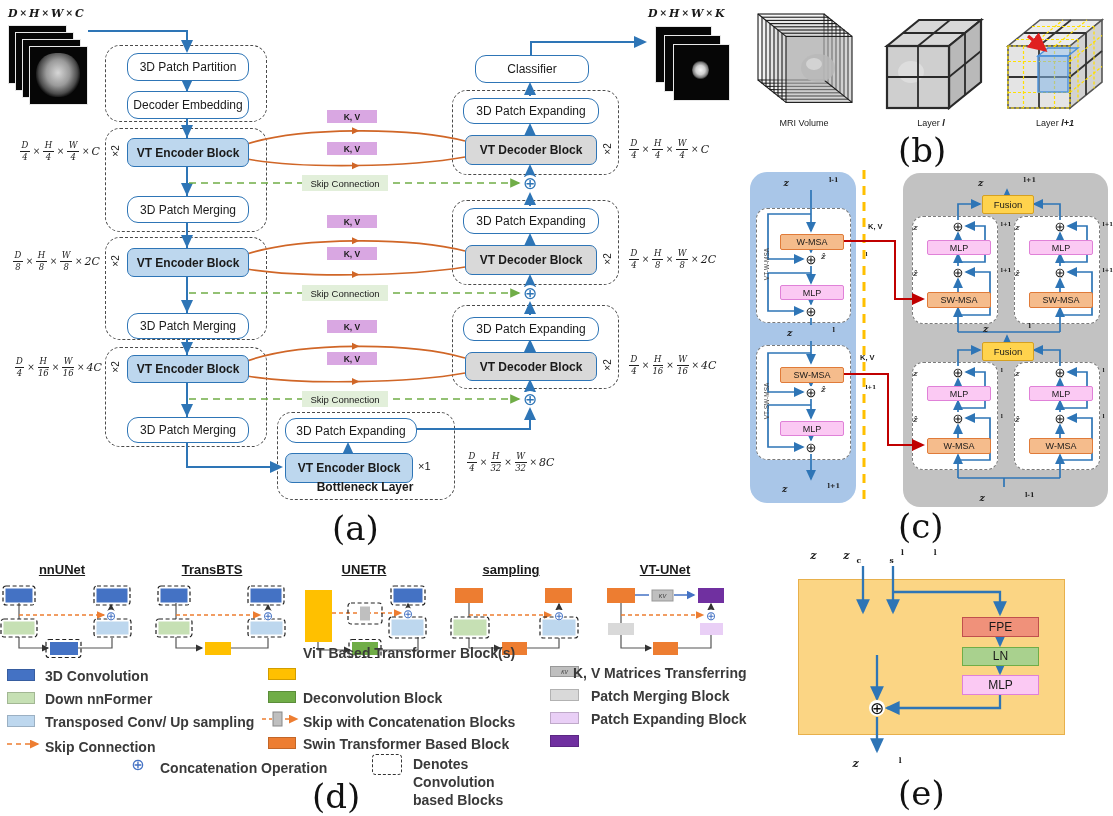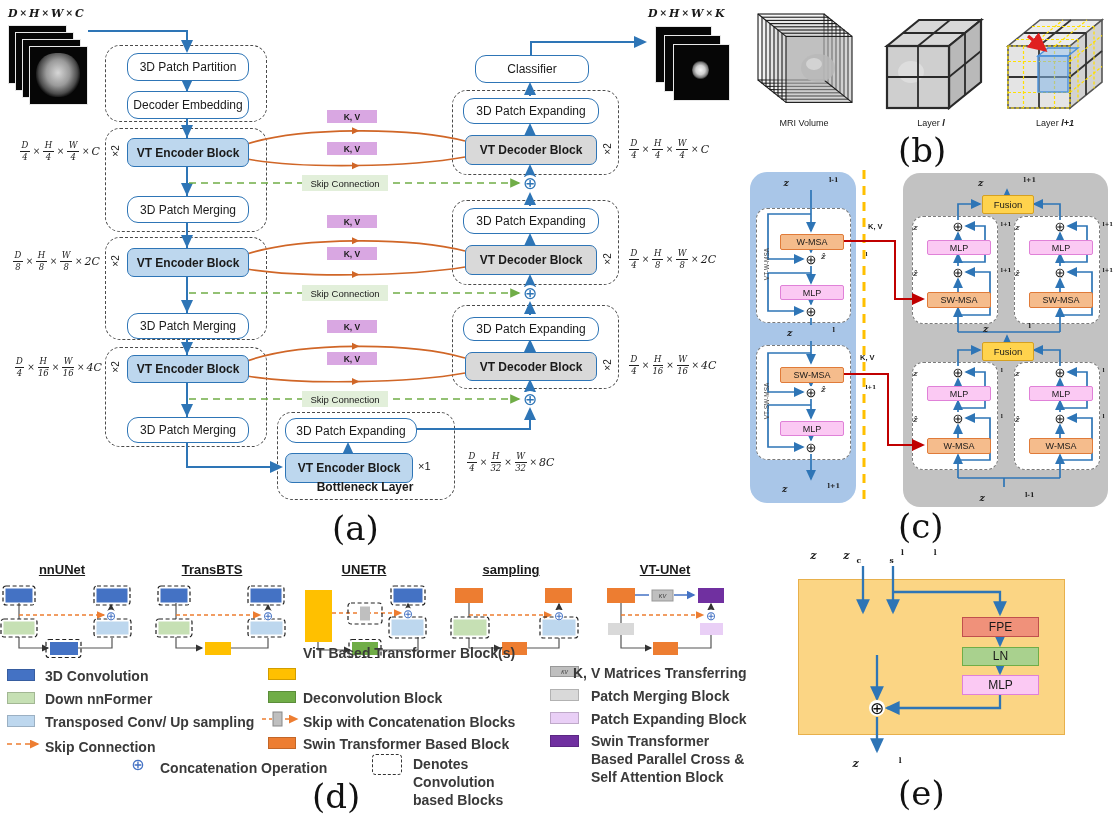--- a/index.html
+++ b/index.html
@@ -706,21 +706,20 @@
   <div class="dashsym" style="left:372px;top:754px;width:28px;height:19px"></div>
   <div class="lgl" style="left:413px;top:755px;width:108px">Denotes Convolution based Blocks</div>
 
   <div class="chip" style="left:550px;top:666px;width:27px;height:9px">KV</div>
   <div class="lgl" style="left:573px;top:664px">K, V Matrices Transferring</div>
   <div class="sw" style="left:550px;top:689px;width:27px;height:10px;background:#D9D9D9"></div>
   <div class="lgl" style="left:591px;top:687px">Patch Merging Block</div>
   <div class="sw" style="left:550px;top:712px;width:27px;height:10px;background:#E9CFF6"></div>
   <div class="lgl" style="left:591px;top:710px">Patch Expanding Block</div>
   <div class="sw" style="left:550px;top:735px;width:27px;height:10px;background:#7030A0"></div>
-  <div class="lgl" style="left:591px;top:732px;width:160px">Swin Transformer Based Parallel Cross &amp; Self Attention Block</div>
 
   <div class="cap" style="left:312px;top:776px">(d)</div>
 
   <div class="mth mthBig" style="left:857px;top:556px"><i>z</i><sub>c</sub><sup>l</sup></div>
   <div class="mth mthBig" style="left:890px;top:556px"><i>z</i><sub>s</sub><sup>l</sup></div>
   <div class="ebox" style="left:962px;top:617px;width:75px;height:18px;background:#F0917A;border:1.3px solid #C0504D;font-size:12px">FPE</div>
   <div class="ebox" style="left:962px;top:647px;width:75px;height:17px;background:#A9D18E;border:1.3px solid #70AD47;font-size:12px">LN</div>
   <div class="ebox" style="left:962px;top:675px;width:75px;height:18px;background:#FBC9F3;border:1.3px solid #E081D8;font-size:12px">MLP</div>
   <div class="plus e" style="left:877px;top:708px">⊕</div>
   <div class="mth mthBig" style="left:877px;top:763px"><i>z</i><sup>l</sup></div>

